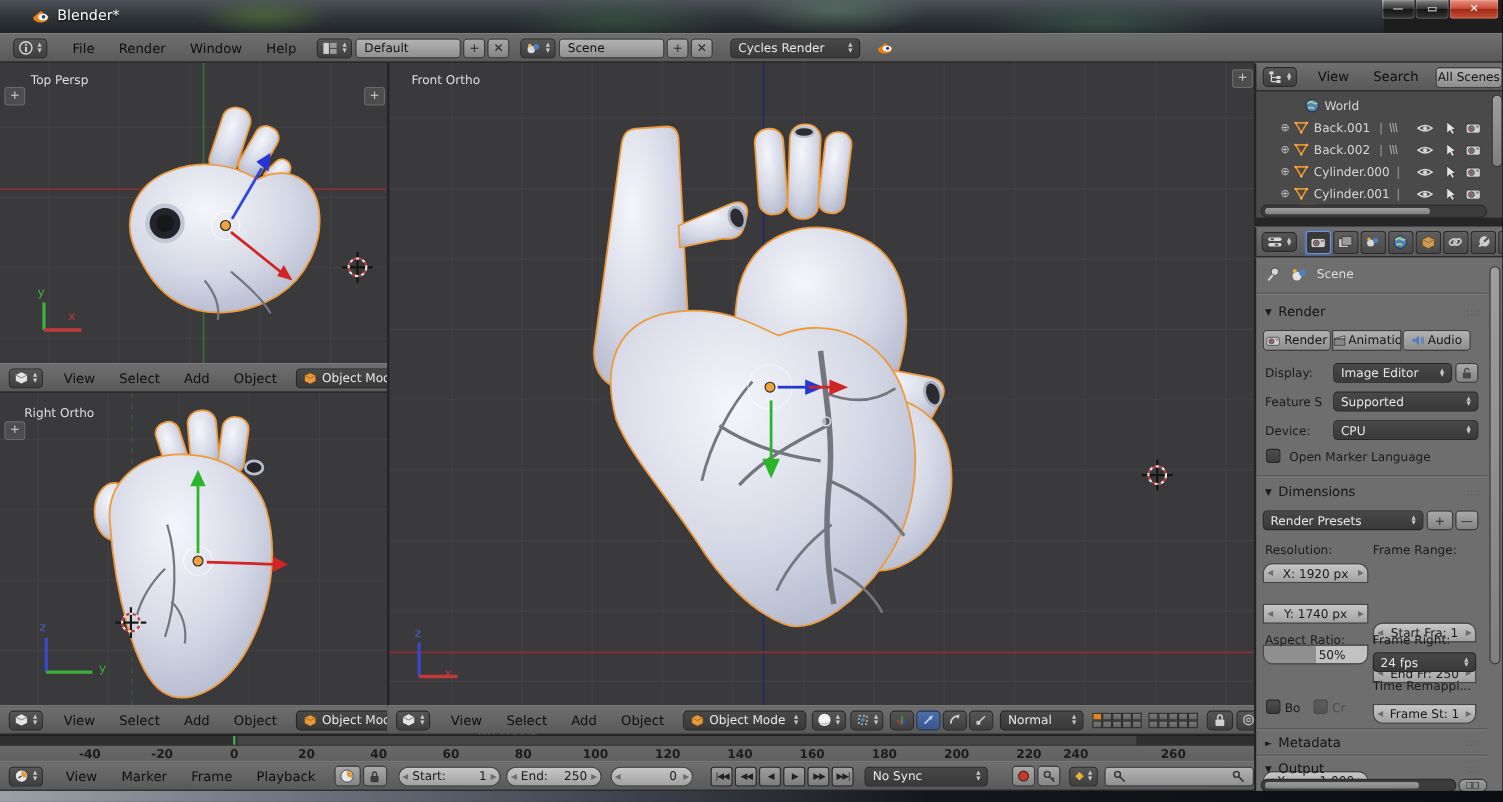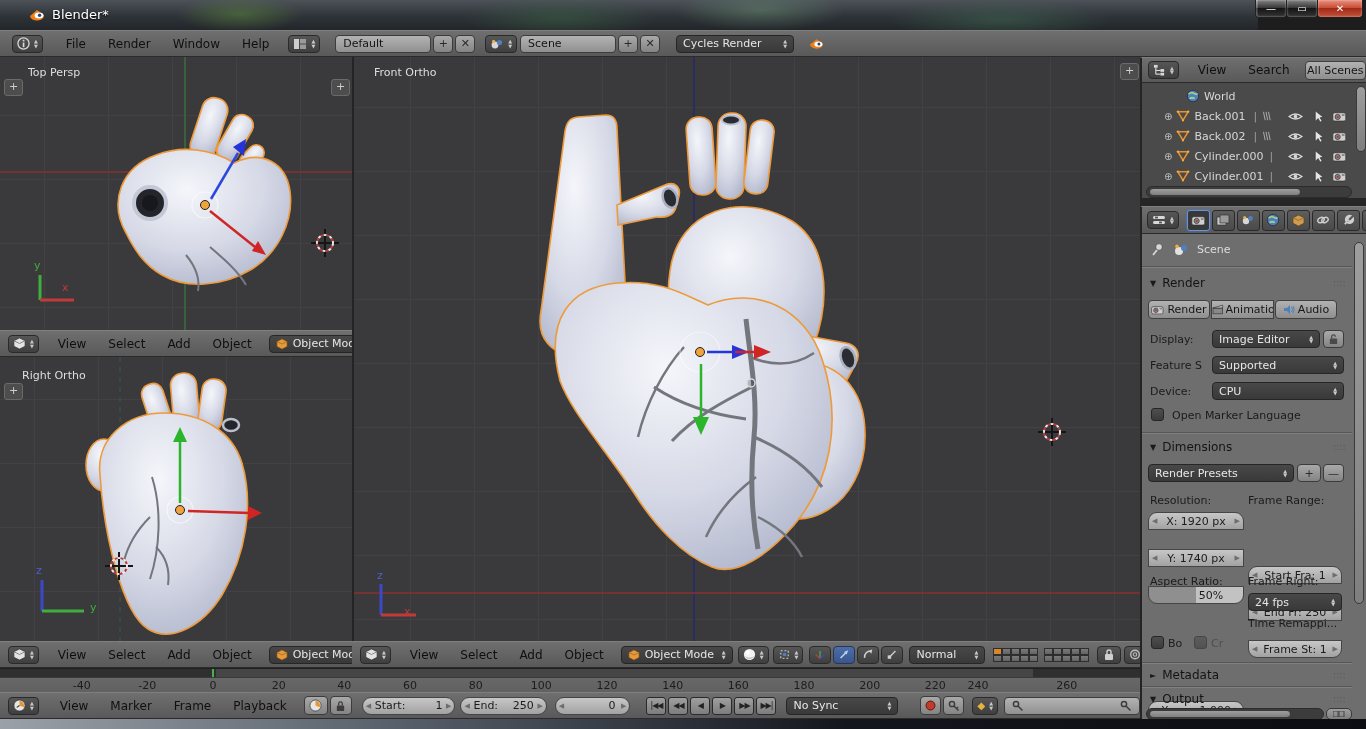--- a/index.html
+++ b/index.html
@@ -67,21 +67,21 @@
       color:#161616;font-size:11px;display:flex;align-items:center;justify-content:center;height:19px;box-sizing:border-box;}
   .chk{width:13px;height:13px;border-radius:3px;border:1px solid #262626;background:linear-gradient(#4e4e4e,#3b3b3b);box-sizing:border-box;}
   .tab{width:23px;height:21px;border:1px solid #2a2a2a;border-radius:3px;background:linear-gradient(#5e5e5e,#4a4a4a);
       display:flex;align-items:center;justify-content:center;box-sizing:border-box;flex:none;}
   .tab.active{background:#383838;border:1px solid #6b93d6;box-shadow:0 0 3px #4a78c4;}
   .scrollthumb{background:linear-gradient(#9e9e9e,#7f7f7f);border:1px solid #3a3a3a;border-radius:5px;}
   .scrolltrack{background:#3c3c3c;border:1px solid #2c2c2c;border-radius:6px;}
   
   .tstrip{background:#2f2f2f;border-top:1px solid #202020;}
   .trange{background:#464646;}
-  .ruler{background:linear-gradient(#686868,#606060);border-top:1px solid #3a3a3a;color:#1c1c1c;font-size:11px;}
+  .ruler{background:linear-gradient(#686868,#606060);border-top:1px solid #3a3a3a;color:#1c1c1c;font-size:11px;font-weight:bold;}
   .tick{position:absolute;top:1px;transform:translateX(-50%);}
   .layercell{width:9px;height:7px;border:1px solid #2e2e2e;background:linear-gradient(#7a7a7a,#636363);box-sizing:border-box;}
   .layercell.on{background:#d9862c;}
   .pbtn{width:20px;height:18px;border:1px solid #2a2a2a;border-radius:3px;
       background:linear-gradient(#9f9f9f,#7d7d7d);color:#222;font-size:8px;
       display:inline-flex;align-items:center;justify-content:center;box-sizing:border-box;flex:none;letter-spacing:-1px;}
   .botstrip{background:linear-gradient(90deg,#9aa1a8,#555d68 30%,#14161d 62%,#0c0d12);}
 </style>
 </head>
 <body>
@@ -163,21 +163,21 @@
       <svg width="14" height="12" viewBox="0 0 14 12">
           <rect x="1" y="1" width="5" height="10" fill="#cfcfcf"></rect>
           <rect x="7" y="1" width="6" height="4.5" fill="#9a9a9a"></rect>
           <rect x="7" y="6.5" width="6" height="4.5" fill="#9a9a9a"></rect>
         </svg>
       <span class="sp">
           <i>▲</i>
           <i>▼</i>
         </span>
     </span>
-    <span class="fld" style="width:96px;margin-left:15px">Default</span>
+    <span class="fld" style="width:96px;margin-left:3px">Default</span>
     <span class="sqbtn" style="margin-left:2px">
         <span>+</span>
       </span>
     <span class="sqbtn" style="margin-left:2px">
         <span>✕</span>
       </span>
     <span class="iconbtn" style="margin-left:10px">
       <svg width="14" height="12" viewBox="0 0 14 12">
           <circle cx="5" cy="7" r="3.4" fill="#d8d8d8"></circle>
           <circle cx="9.5" cy="4.5" r="2.6" fill="#4f7fbd"></circle>

